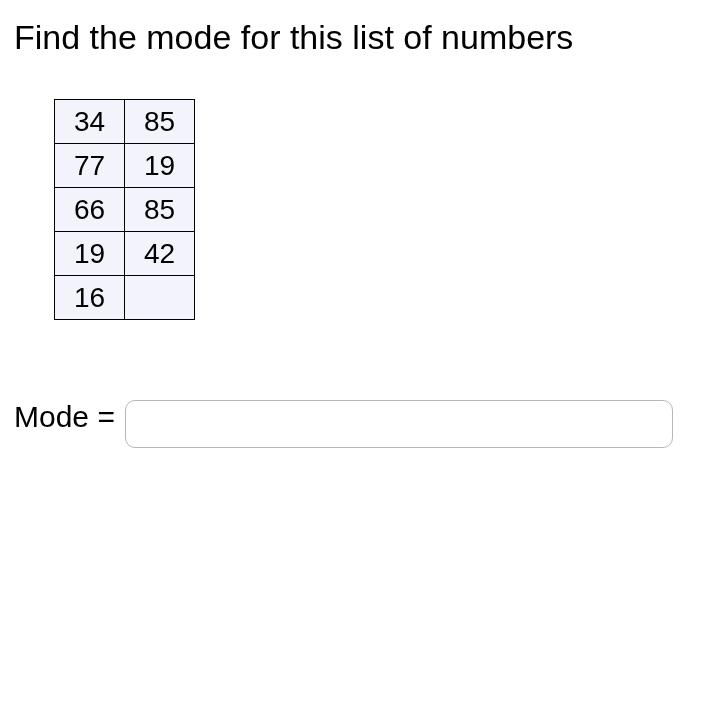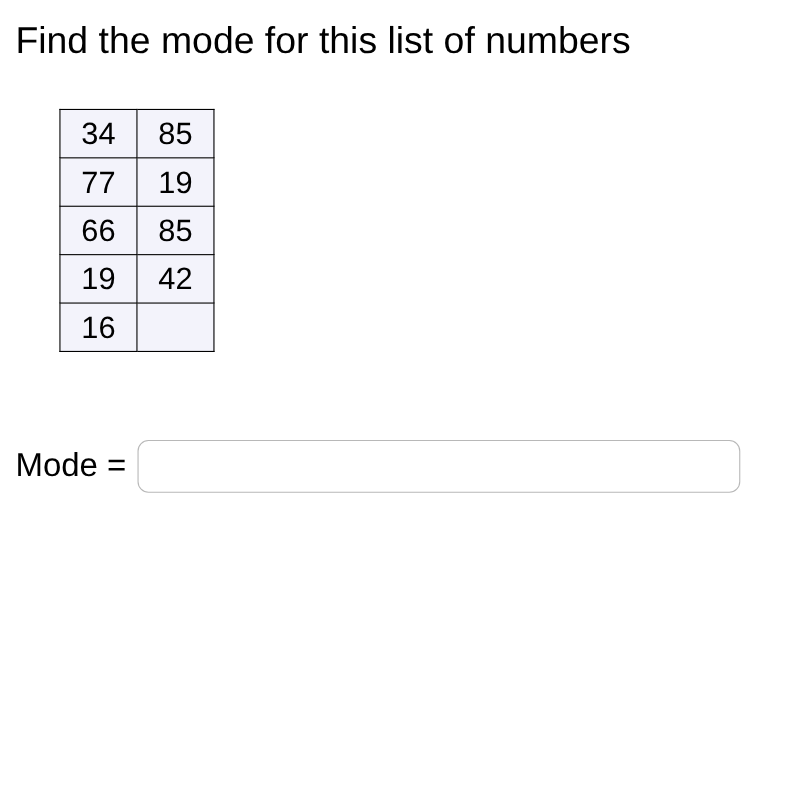--- a/index.html
+++ b/index.html
@@ -32,21 +32,20 @@
       border: 1.5px solid #000000;
       background: #f3f3fb;
       width: 70px;
       height: 44px;
       text-align: center;
       font-size: 28px;
       font-weight: 400;
     }
     .answer-row {
       display: flex;
-      align-items: center;
       margin-left: 0px;
     }
     .answer-label {
       font-size: 30px;
       margin-right: 10px;
       white-space: nowrap;
     }
     .answer-input {
       flex: 0 0 auto;
       width: 548px;

